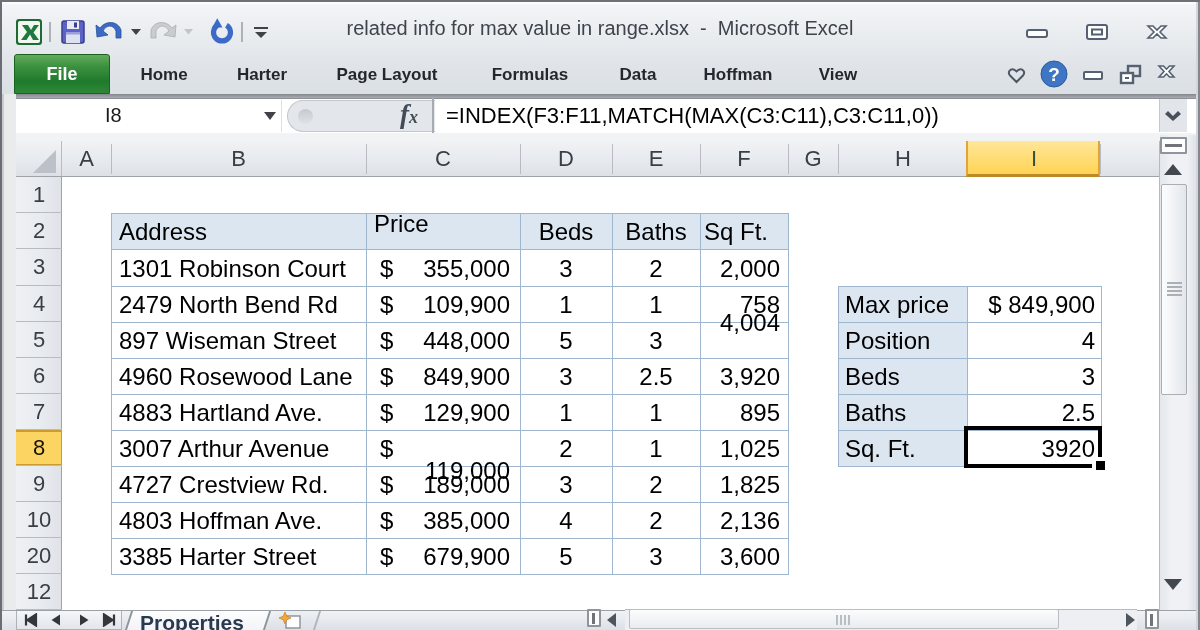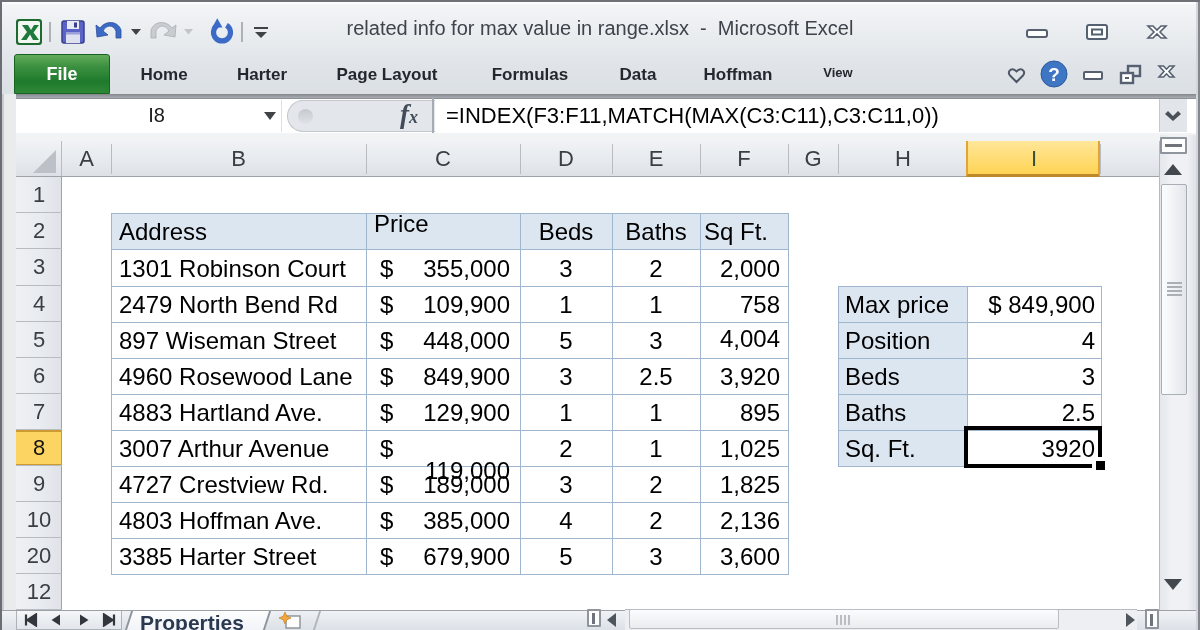--- a/index.html
+++ b/index.html
@@ -61,38 +61,38 @@
 
 <div class="abs" style="left:14px;top:54px;width:96px;height:40px;background:linear-gradient(180deg,#63AB5C 0%,#3C9140 30%,#1F7A2C 70%,#2E8836 100%);border-radius:3px 3px 0 0;border:1px solid #186322;color:#FFFFFF;font-size:18px;font-weight:bold;text-align:center;line-height:38px">File</div>
 
 <div class="abs" style="left:124px;top:66px;width:80px;text-align:center;margin-left:0;font-size:18px;color:#262A30;transform:translateX(0)"> </div>
 <div class="abs tab" style="left:164px;top:65px;transform:translateX(-50%);font-size:17px;font-weight:bold;color:#24282E">Home</div>
 <div class="abs tab" style="left:262px;top:65px;transform:translateX(-50%);font-size:17px;font-weight:bold;color:#24282E">Harter</div>
 <div class="abs tab" style="left:387px;top:65px;transform:translateX(-50%);font-size:17px;font-weight:bold;color:#24282E">Page Layout</div>
 <div class="abs tab" style="left:530px;top:65px;transform:translateX(-50%);font-size:17px;font-weight:bold;color:#24282E">Formulas</div>
 <div class="abs tab" style="left:638px;top:65px;transform:translateX(-50%);font-size:17px;font-weight:bold;color:#24282E">Data</div>
 <div class="abs tab" style="left:738px;top:65px;transform:translateX(-50%);font-size:17px;font-weight:bold;color:#24282E">Hoffman</div>
-<div class="abs tab" style="left:838px;top:65px;transform:translateX(-50%);font-size:13px;font-weight:bold;color:#24282E">View</div>
+<div class="abs tab" style="left:838px;top:65px;transform:translateX(-50%);font-size:17px;font-weight:bold;color:#24282E">View</div>
 
 <svg class="abs" style="left:1000px;top:60px" width="190" height="30" viewBox="0 0 190 30">
   <path d="M16.5 22 L10 15.5 Q8 13 9.5 10.8 Q11.5 8.2 14.5 9.8 L16.5 11.5 L18.5 9.8 Q21.5 8.2 23.5 10.8 Q25 13 23 15.5 Z" fill="none" stroke="#4E5864" stroke-width="2"></path>
   <circle cx="54" cy="14" r="13" fill="#3E76C4" stroke="#2C5A9E" stroke-width="1"></circle>
   <text x="54" y="21" font-size="19" font-weight="bold" fill="#FFFFFF" text-anchor="middle" font-family="Liberation Sans">?</text>
   <rect x="84" y="12" width="18" height="7" rx="1" fill="#FDFEFE" stroke="#566070" stroke-width="2"></rect>
   <rect x="128" y="6" width="12" height="10" fill="none" stroke="#566070" stroke-width="2.4"></rect>
   <rect x="121" y="13" width="12" height="10" fill="#FDFEFE" stroke="#566070" stroke-width="2.4"></rect>
   <rect x="125" y="17" width="4" height="2" fill="#566070"></rect>
   <path d="M159 6 L163.5 6 L166.5 9.2 L169.5 6 L174 6 L169 11.5 L174 17 L169.5 17 L166.5 13.8 L163.5 17 L159 17 L164 11.5 Z" fill="#FDFEFE" stroke="#566070" stroke-width="1.6"></path>
 </svg>
 
 <div class="abs" style="left:0;top:94px;width:1200px;height:4px;background:linear-gradient(180deg,#84888D,#A9AEB4)"></div>
 
 <div class="abs" style="left:0;top:98px;width:1200px;height:35px;background:#FFFFFF"></div>
 <div class="abs" style="left:0;top:98px;width:1200px;height:1px;background:#8D9196"></div>
-<div class="abs" style="left:105px;top:104px;width:60px;text-align:right;font-size:20px;color:#1A1A1A">I8</div>
+<div class="abs" style="left:105px;top:104px;width:60px;text-align:left;font-size:20px;color:#1A1A1A">I8</div>
 <div class="abs" style="left:264px;top:112px;width:0;height:0;border-left:6px solid transparent;border-right:6px solid transparent;border-top:8px solid #3F4348"></div>
 <div class="abs" style="left:281px;top:100px;width:1px;height:32px;background:#DDE0E4"></div>
 <div class="abs" style="left:287px;top:100px;width:148px;height:32px;background:#E3E6EA;border:1px solid #C3C7CC;border-right:none;border-radius:16px 0 0 16px"></div>
 <div class="abs" style="left:298px;top:109px;width:15px;height:15px;border-radius:50%;background:linear-gradient(180deg,#C6CAD0,#DFE2E6)"></div>
 <div class="abs" style="left:400px;top:99px;font-size:27px;font-family:'Liberation Serif',serif;font-style:italic;font-weight:bold;color:#414C58">f<span style="font-size:18px">x</span></div>
 <div class="abs" style="left:432px;top:98px;width:2px;height:35px;background:#A7ACB2"></div>
 <div class="abs" style="left:446px;top:103px;font-size:22px;color:#000000">=INDEX(F3:F11,MATCH(MAX(C3:C11),C3:C11,0))</div>
 <div class="abs" style="left:1159px;top:99px;width:28px;height:33px;background:#E2E5E9;border-left:1px solid #C6CACF"></div>
 <svg class="abs" style="left:1163px;top:110px" width="20" height="12" viewBox="0 0 20 12">
     <path d="M3 1 L8 6 L13 1 L16 4 L8 11 L0 4 Z" transform="translate(2,0)" fill="#4A5058"></path>
@@ -196,21 +196,21 @@
 <div class="t1cell pr" style="top:538px">679,900</div>
 
 <div class="t1cell bd" style="top:250px">3</div>
 <div class="t1cell bt" style="top:250px">2</div>
 <div class="t1cell sf" style="top:250px">2,000</div>
 <div class="t1cell bd" style="top:286px">1</div>
 <div class="t1cell bt" style="top:286px">1</div>
 <div class="t1cell sf" style="top:286px">758</div>
 <div class="t1cell bd" style="top:322px">5</div>
 <div class="t1cell bt" style="top:322px">3</div>
-<div class="t1cell sf" style="top:320px">4,004</div>
+<div class="t1cell sf" style="top:304px">4,004</div>
 <div class="t1cell bd" style="top:358px">3</div>
 <div class="t1cell bt" style="top:358px">2.5</div>
 <div class="t1cell sf" style="top:358px">3,920</div>
 <div class="t1cell bd" style="top:394px">1</div>
 <div class="t1cell bt" style="top:394px">1</div>
 <div class="t1cell sf" style="top:394px">895</div>
 <div class="t1cell bd" style="top:430px">2</div>
 <div class="t1cell bt" style="top:430px">1</div>
 <div class="t1cell sf" style="top:430px">1,025</div>
 <div class="t1cell bd" style="top:466px">3</div>

